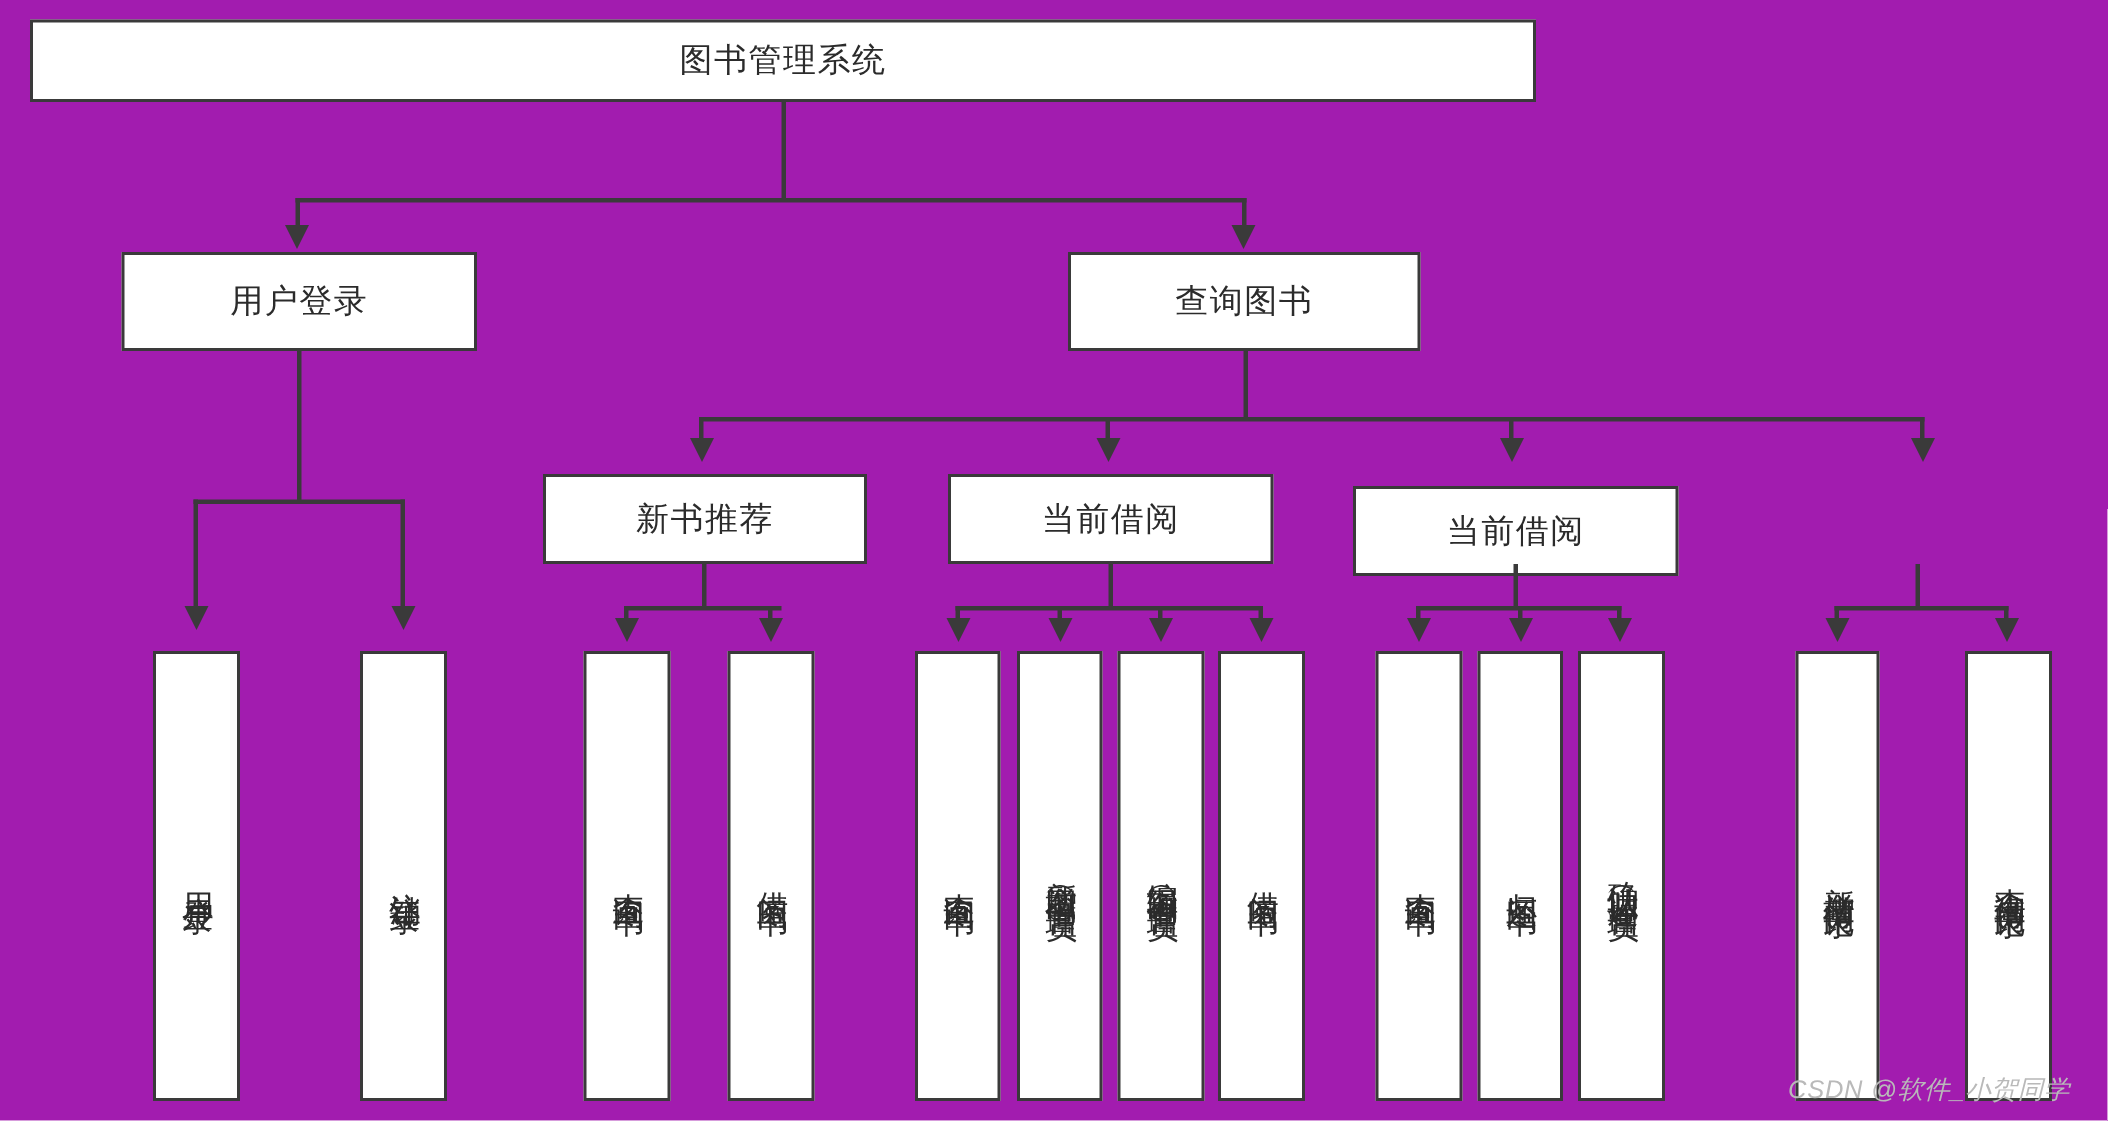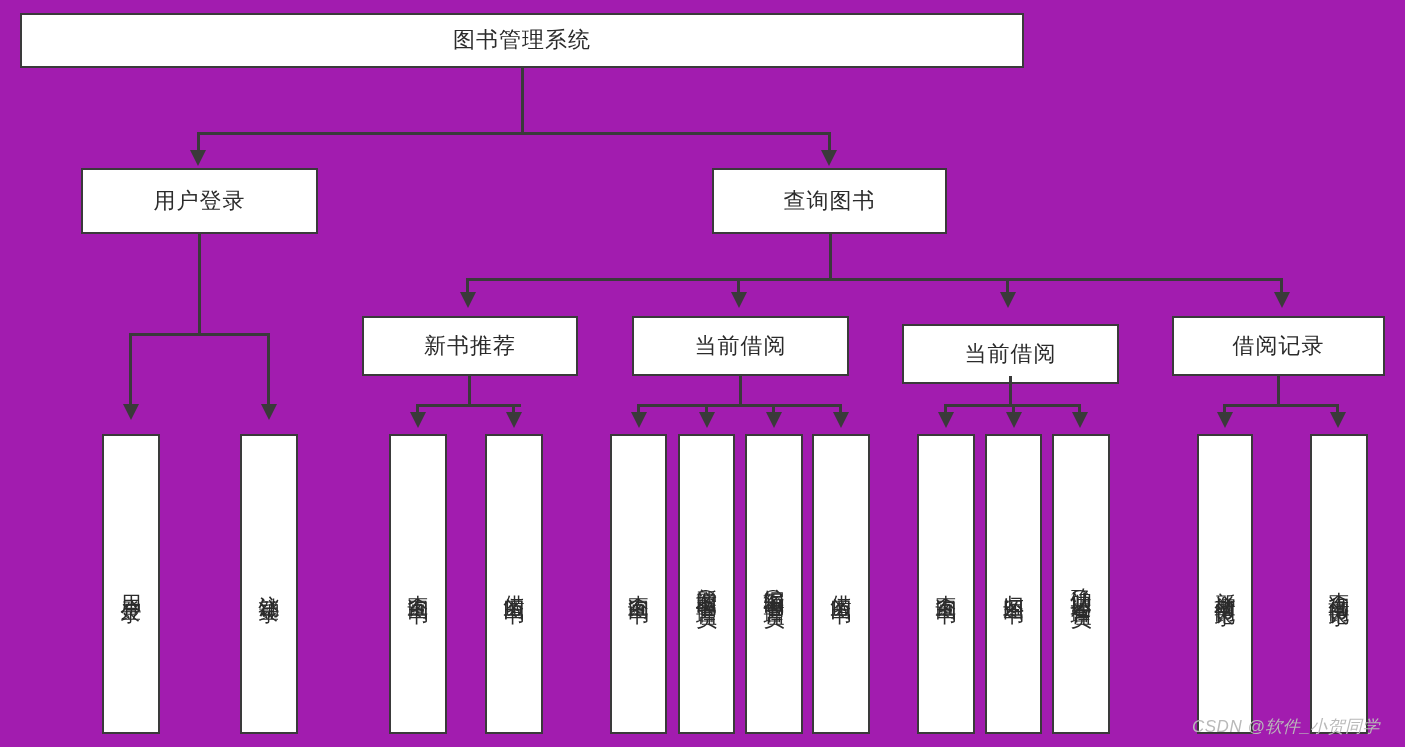--- a/index.html
+++ b/index.html
@@ -116,23 +116,20 @@
 
   <div class="node horiz" style="left:362px; top:316px; width:216px; height:60px;align-items:center;">
     <span>新书推荐</span>
   </div>
   <div class="node horiz" style="left:632px; top:316px; width:217px; height:60px;">
     <span>当前借阅</span>
   </div>
   <div class="node horiz" style="left:902px; top:324px; width:217px; height:60px;">
     <span>当前借阅</span>
   </div>
-  <div class="node horiz" style="left:1172px; top:316px; width:213px; height:60px;">
-    <span>借阅记录</span>
-  </div>
 
   <div class="edge v" style="left:468px; top:376px; width:3px; height:30px;"></div>
   <div class="edge h" style="left:416px; top:404px; width:105px; height:3px;"></div>
   <div class="edge v" style="left:416px; top:404px; width:3px; height:12px;"></div>
   <div class="arrow" style="left:410px; top:412px;"></div>
   <div class="edge v" style="left:512px; top:404px; width:3px; height:12px;"></div>
   <div class="arrow" style="left:506px; top:412px;"></div>
 
   <div class="edge v" style="left:739px; top:376px; width:3px; height:30px;"></div>
   <div class="edge h" style="left:637px; top:404px; width:205px; height:3px;"></div>

